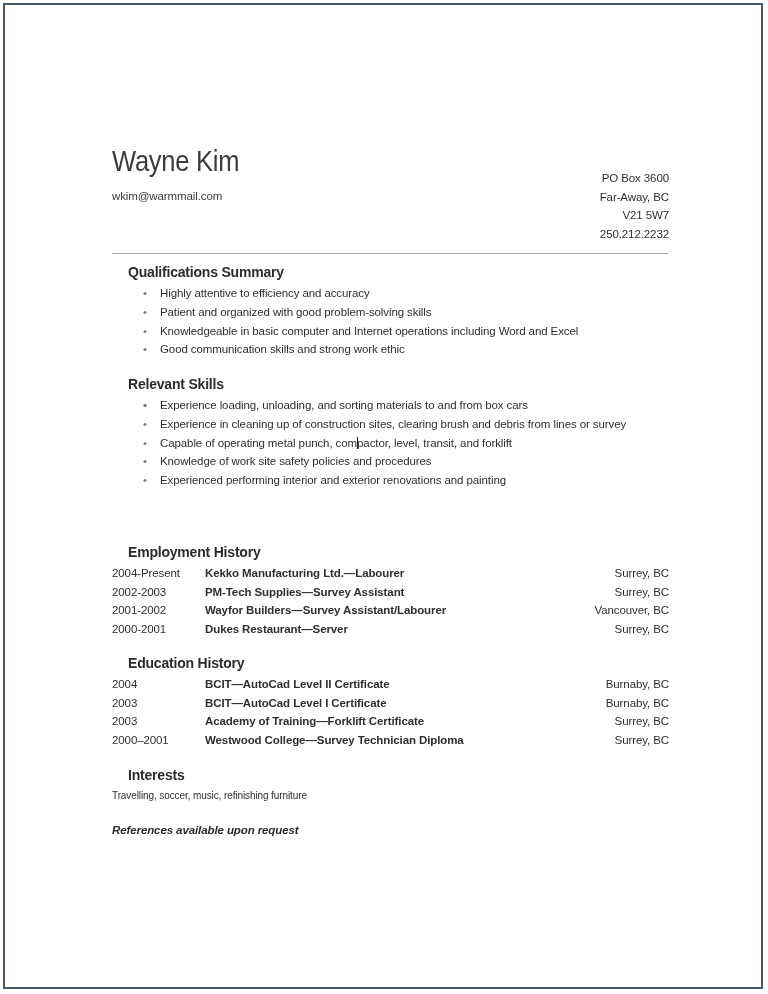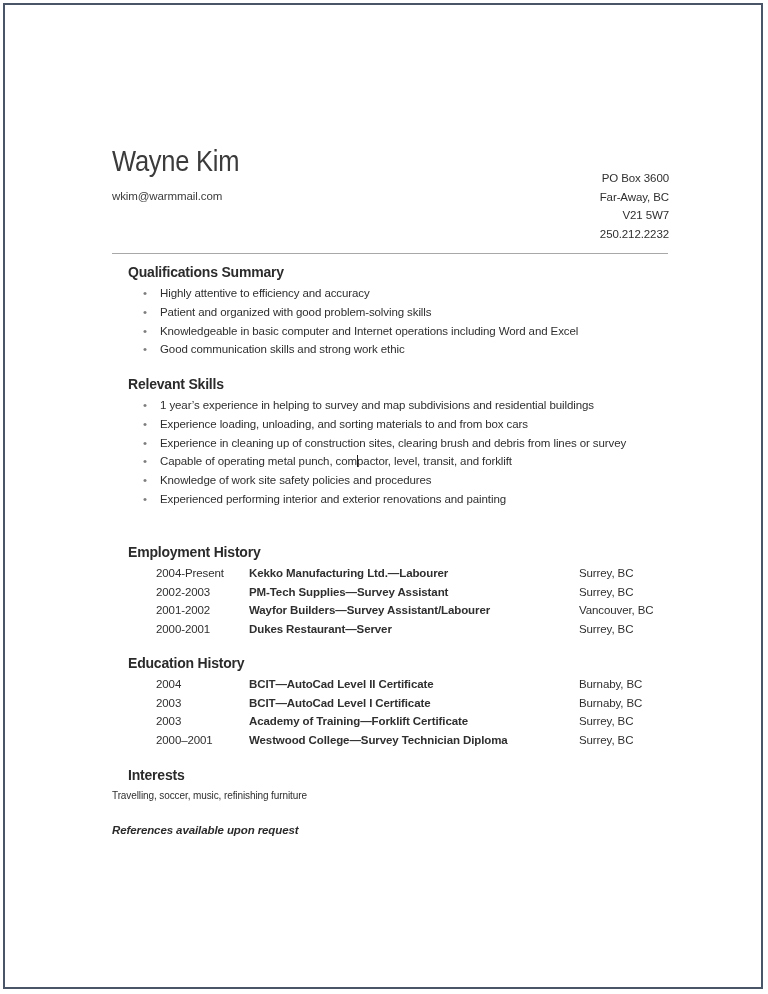--- a/index.html
+++ b/index.html
@@ -130,33 +130,32 @@
     color: #7d7d7d;
     font-size: 11.5px;
     line-height: 18.8px;
   }
 
   
   table.history {
     border-collapse: collapse;
     width: 557px;
     table-layout: fixed;
-    margin-left: 44px;
   }
   table.history td {
     font-size: 11.5px;
     color: #2f2f2f;
     line-height: 18.7px;
     padding: 0;
     letter-spacing: -0.1px;
     vertical-align: top;
   }
   td.col-date { width: 93px; }
   td.col-title { width: 330px; font-weight: bold; color: #232323; }
-  td.col-loc  { width: 134px; }
+  td.col-loc  { width: 134px; text-align: right; }
 
   .interests-line {
     font-size: 10px;
     color: #2f2f2f;
     line-height: 18.8px;
     letter-spacing: -0.1px;
   }
 
   
   .caret {
@@ -206,21 +205,20 @@
           <span>Good communication skills and strong work ethic</span>
         </li>
       </ul>
     </div>
 
     <div class="section sec-skills">
       <h2 class="sec-title">Relevant Skills</h2>
       <ul class="bullets">
         <li>
           <span class="dot">•</span>
-          <span>1 year’s experience in helping to survey and map subdivisions and residential buildings</span>
         </li>
         <li>
           <span class="dot">•</span>
           <span>Experience loading, unloading, and sorting materials to and from box cars</span>
         </li>
         <li>
           <span class="dot">•</span>
           <span>Experience in cleaning up of construction sites, clearing brush and debris from lines or survey</span>
         </li>
         <li>

